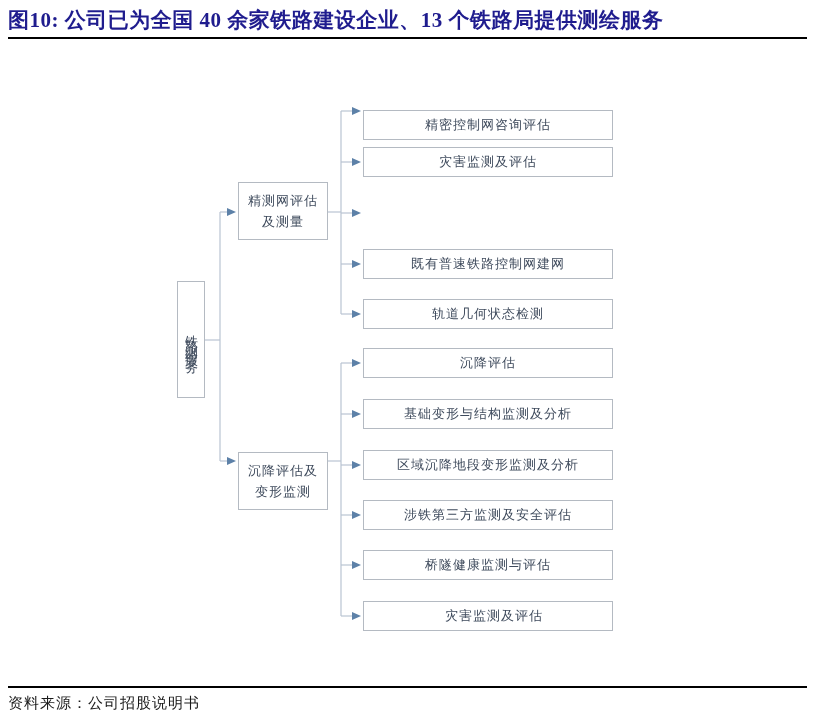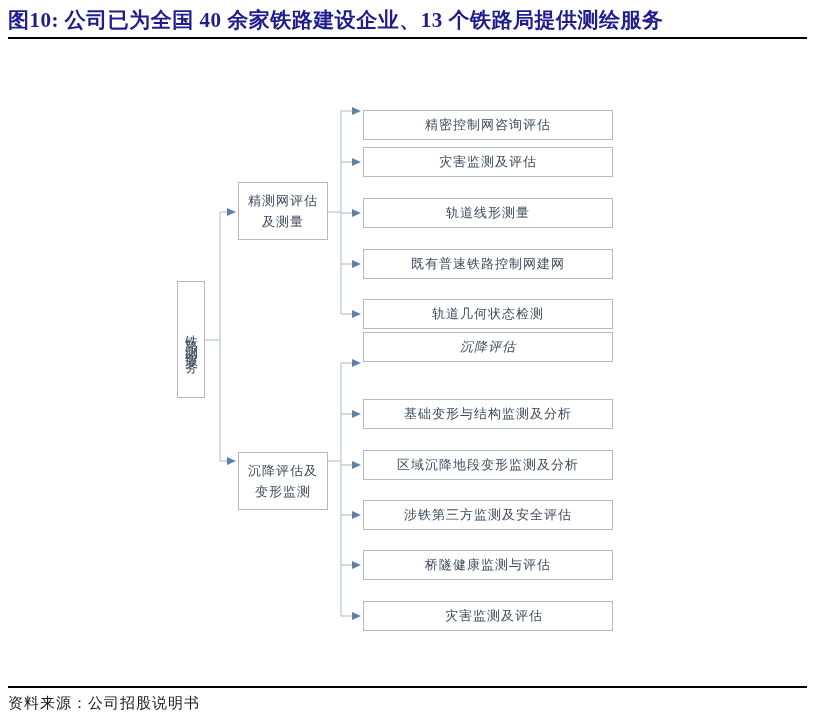--- a/index.html
+++ b/index.html
@@ -38,21 +38,21 @@
     left:177px;top:281px;width:28px;height:117px;
     writing-mode:vertical-lr;text-orientation:upright;
     letter-spacing:5px;line-height:26px;
   }
   .mid-node{left:238px;width:90px;height:58px;line-height:21px;padding:16px 5px;}
   .mid-node-1{top:182px;}
   .mid-node-2{top:432px;margin-top:20px;}
   .leaf-node{left:363px;width:250px;height:30px;}
   .leaf-a0{top:110px;}  .leaf-a1{top:147px;} .leaf-a2{top:198px;}
   .leaf-a3{top:249px;} .leaf-a4{top:299px;}
-  .leaf-b0{top:332px;font-style:italic;} .leaf-b1{top:399px;} .leaf-b2{top:450px;}
+  .leaf-b0{top:348px;} .leaf-b1{top:399px;} .leaf-b2{top:450px;}
   .leaf-b3{top:500px;} .leaf-b4{top:550px;} .leaf-b5{top:601px;padding-left:12px;}
   .source-rule{
     position:absolute;left:8px;top:686px;width:799px;height:2px;
     background:#000000;
   }
   .source-text{
     position:absolute;left:8px;top:694px;
     font-family:Liberation Mono, monospace;
     font-size:15px;color:#1a1a1a;letter-spacing:1px;
   }
@@ -113,21 +113,20 @@
       </g>
     </svg>
 
     <div class="node root-node">铁路测绘服务</div>
 
     <div class="node mid-node mid-node-1">精测网评估及测量</div>
     <div class="node mid-node mid-node-2">沉降评估及变形监测</div>
 
     <div class="node leaf-node leaf-a0">精密控制网咨询评估</div>
     <div class="node leaf-node leaf-a1">灾害监测及评估</div>
-    <div class="node leaf-node leaf-a2">轨道线形测量</div>
     <div class="node leaf-node leaf-a3">既有普速铁路控制网建网</div>
     <div class="node leaf-node leaf-a4">轨道几何状态检测</div>
 
     <div class="node leaf-node leaf-b0">沉降评估</div>
     <div class="node leaf-node leaf-b1">基础变形与结构监测及分析</div>
     <div class="node leaf-node leaf-b2">区域沉降地段变形监测及分析</div>
     <div class="node leaf-node leaf-b3">涉铁第三方监测及安全评估</div>
     <div class="node leaf-node leaf-b4">桥隧健康监测与评估</div>
     <div class="node leaf-node leaf-b5">灾害监测及评估</div>
 

